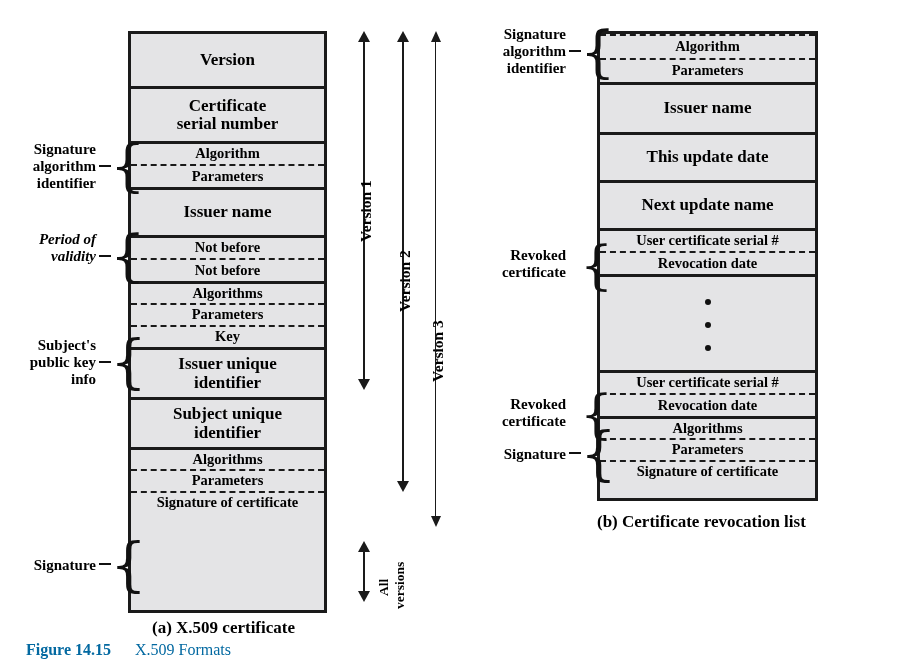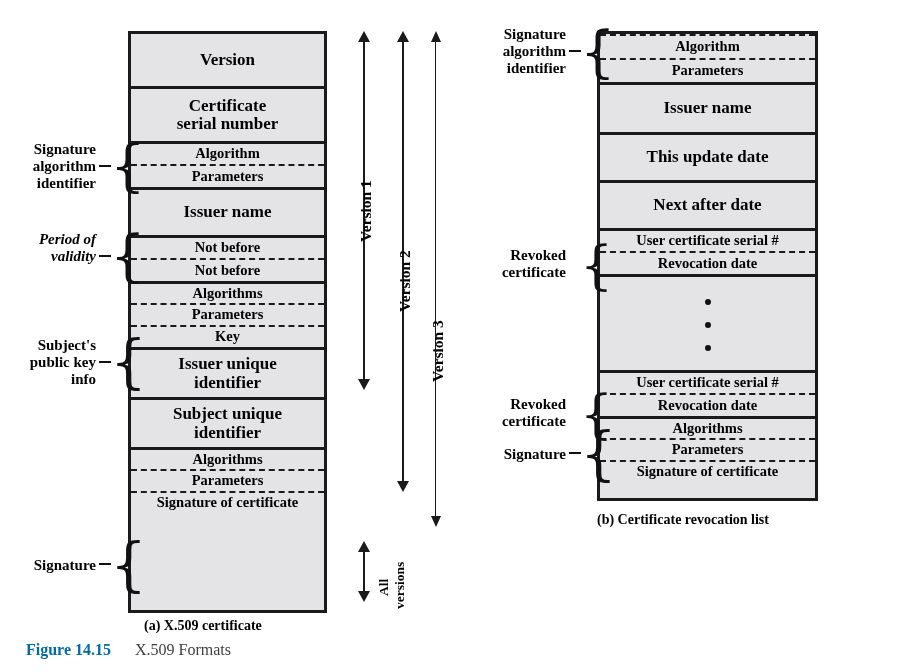--- a/index.html
+++ b/index.html
@@ -119,34 +119,34 @@
     width: 6px;
     height: 6px;
     border-radius: 50%;
     background: #111;
   }
 
   
   .caption {
     position: absolute;
     font-weight: bold;
-    font-size: 14px;
+    font-size: 17px;
     white-space: nowrap;
   }
   .figcaption {
     position: absolute;
     font-size: 16px;
     white-space: nowrap;
   }
   .figcaption .fignum {
     font-weight: bold;
     color: #0369a1;
   }
   .figcaption .figtitle {
-    color: #404040;
+    color: #0369a1;
     font-weight: 400;
   }
 </style>
 </head>
 <body>
 
 <div class="diagram">
 
   <div class="stack" style="left:128px; top:31px; width:199px; height:582px;">
 
@@ -208,21 +208,21 @@
   </div>
   <div class="lead" style="left:99px; top:361px; width:12px;"></div>
   <div class="brace" style="left:110px; top:333px; font-size:58px;">{</div>
 
   <div class="sidelabel" style="left:0px; top:557px; width:96px;">
     <div>Signature</div>
   </div>
   <div class="lead" style="left:99px; top:563px; width:12px;"></div>
   <div class="brace" style="left:110px; top:536px; font-size:58px;">{</div>
 
-  <div class="caption" style="left:144px; top:618px;">(a) X.509 certificate</div>
+  <div class="caption" style="left:152px; top:618px;">(a) X.509 certificate</div>
 </div>
 
 <div class="diagram">
 
   <div class="arrow-head up" style="left:357.5px; top:31px;"></div>
   <div class="arrow-line" style="left:363px; top:40px; height:340px;"></div>
   <div class="arrow-head down" style="left:357.5px; top:379px;"></div>
   <div class="vlabel" style="left:357px; top:242px;">Version 1</div>
 
   <div class="arrow-head up" style="left:396.5px; top:31px;"></div>
@@ -246,21 +246,21 @@
 
   <div class="stack" style="left:597px; top:31px; width:221px; height:470px;">
 
     <div class="row sub first" style="height:24px;">Algorithm</div>
     <div class="row sub" style="height:24px;">Parameters</div>
 
     <div class="row big" style="height:50px;">Issuer name</div>
 
     <div class="row big" style="height:48px;text-align:right;">This update date</div>
 
-    <div class="row big" style="height:48px;">Next after date</div>
+    <div class="row big" style="height:48px;">Next update name</div>
 
     <div class="row sub grouptop" style="height:23px;">User certificate serial #</div>
     <div class="row sub" style="height:23px;">Revocation date</div>
 
     <div class="row" style="height:96px; position:relative;">
       <div class="dots" style="left:50%; top:22px; height:52px; margin-left:-3px;">
         <span class="dot"></span>
         <span class="dot"></span>
         <span class="dot"></span>
       </div>

